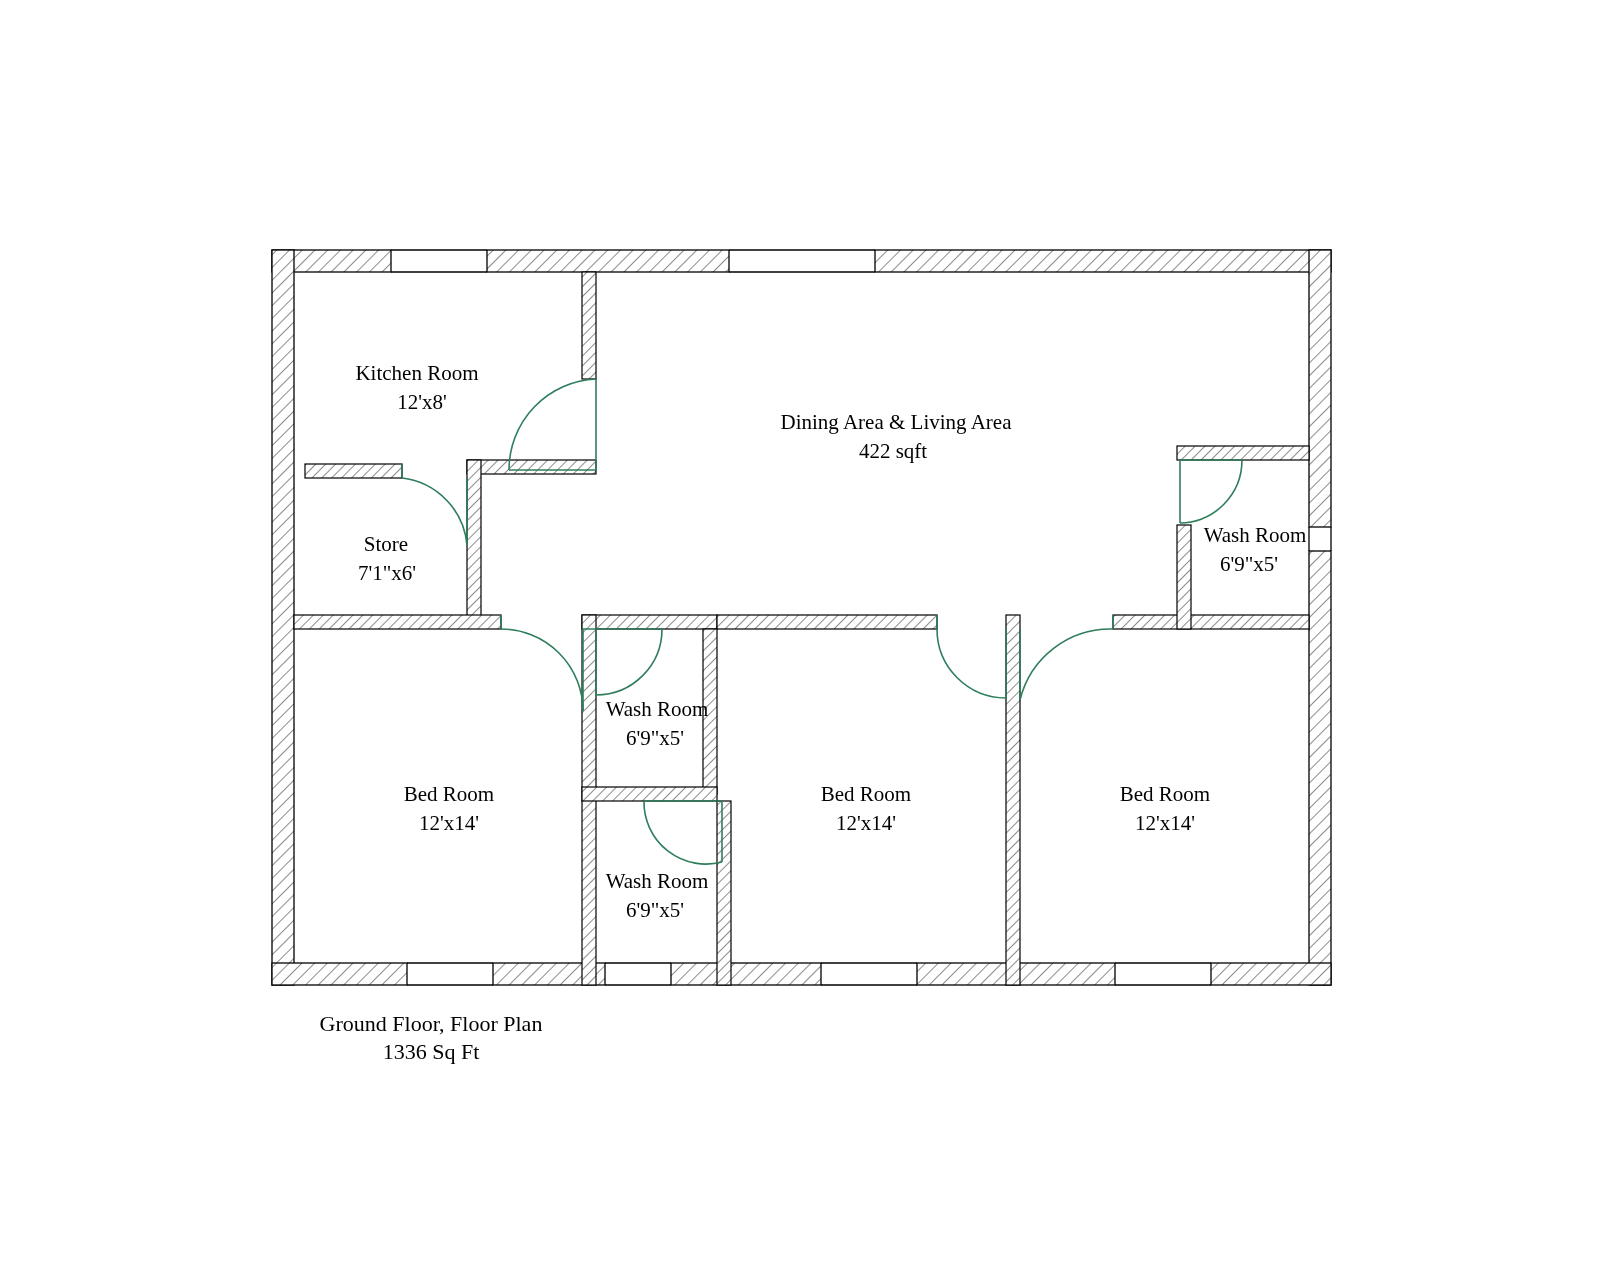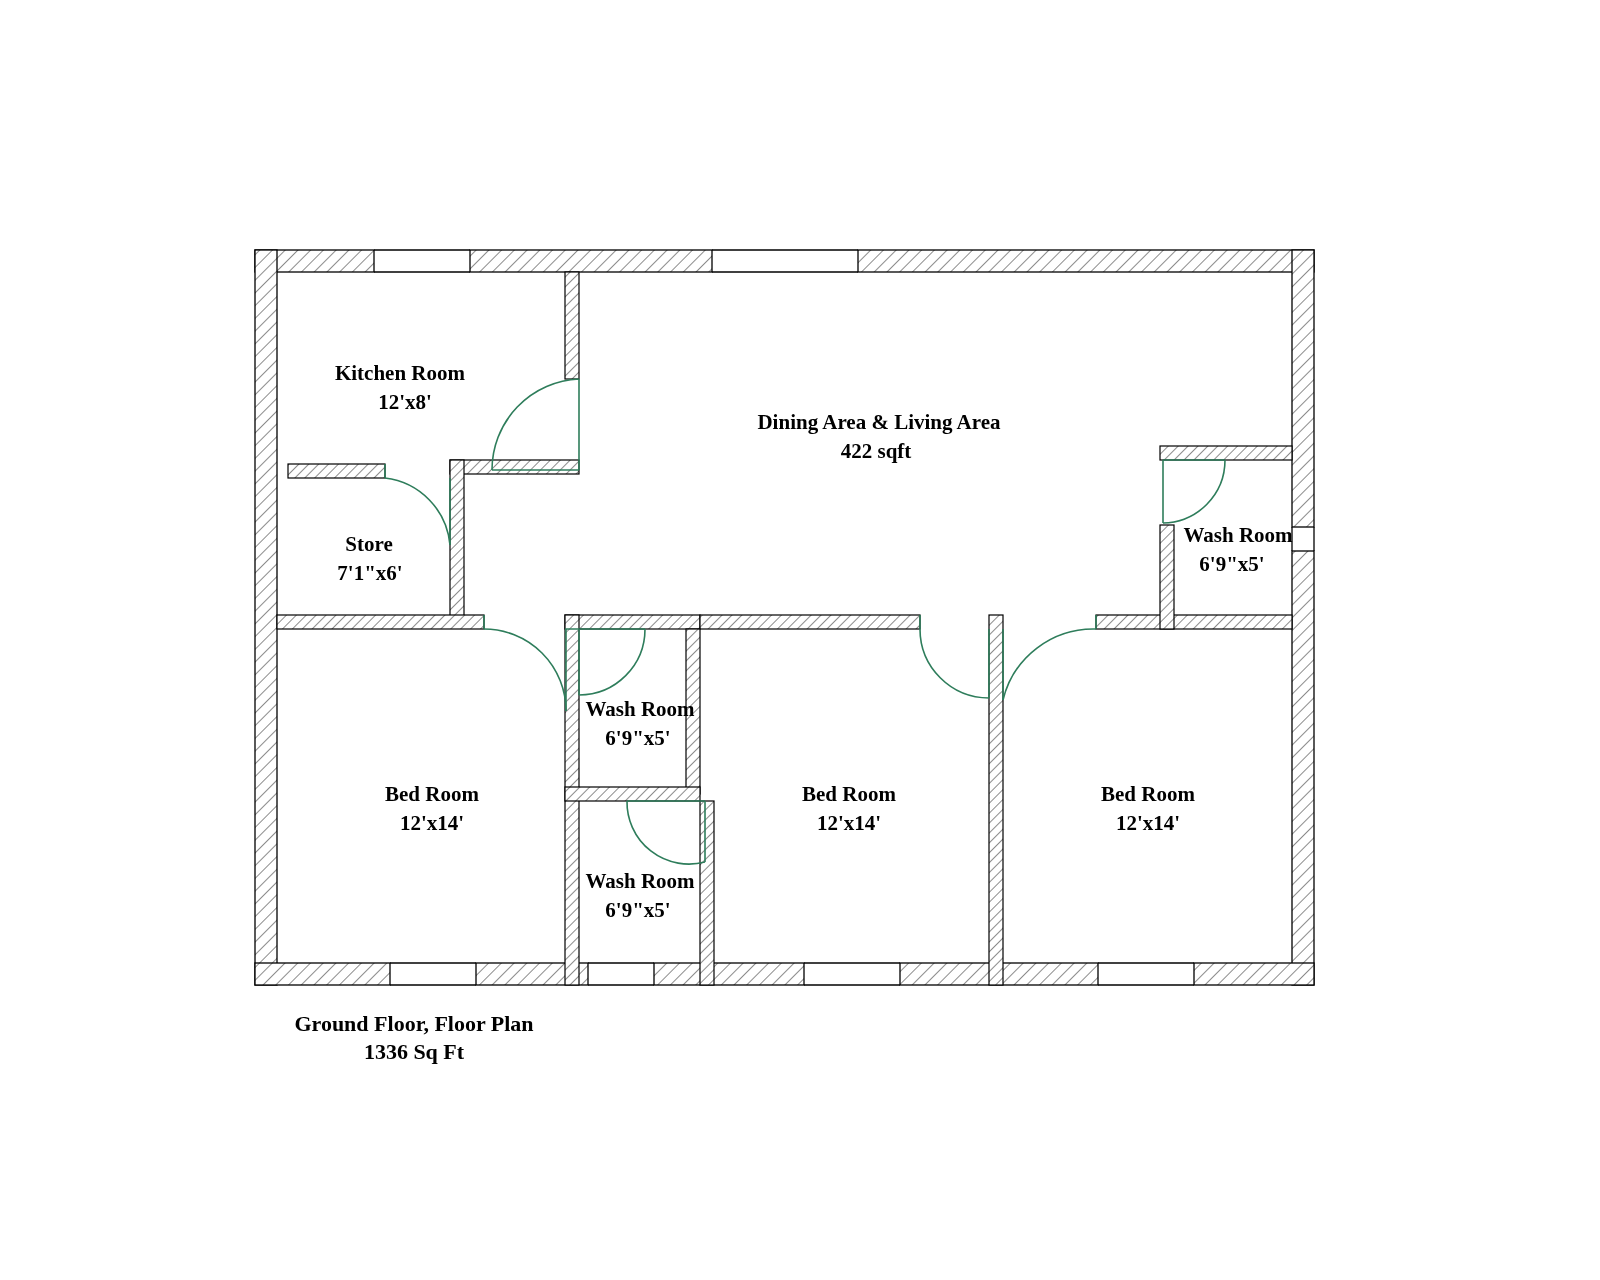--- a/index.html
+++ b/index.html
@@ -10,24 +10,23 @@
   }
   body {
     width: 1600px;
     height: 1280px;
     font-family: "Liberation Serif", "DejaVu Serif", serif;
     overflow: hidden;
     position: relative;
   }
   #plan-root {
     position: absolute;
-    left: 0; top: 0;
+    left: 17px; top: 0;
     width: 1336px;
     height: 1280px;
-    font-weight: bold;
   }
   svg#floorplan {
     display: block;
     width: 1600px;
     height: 1280px;
     background: #ffffff;
   }
   .room-label {
     font-family: "Liberation Serif", "DejaVu Serif", serif;
     fill: #000000;

